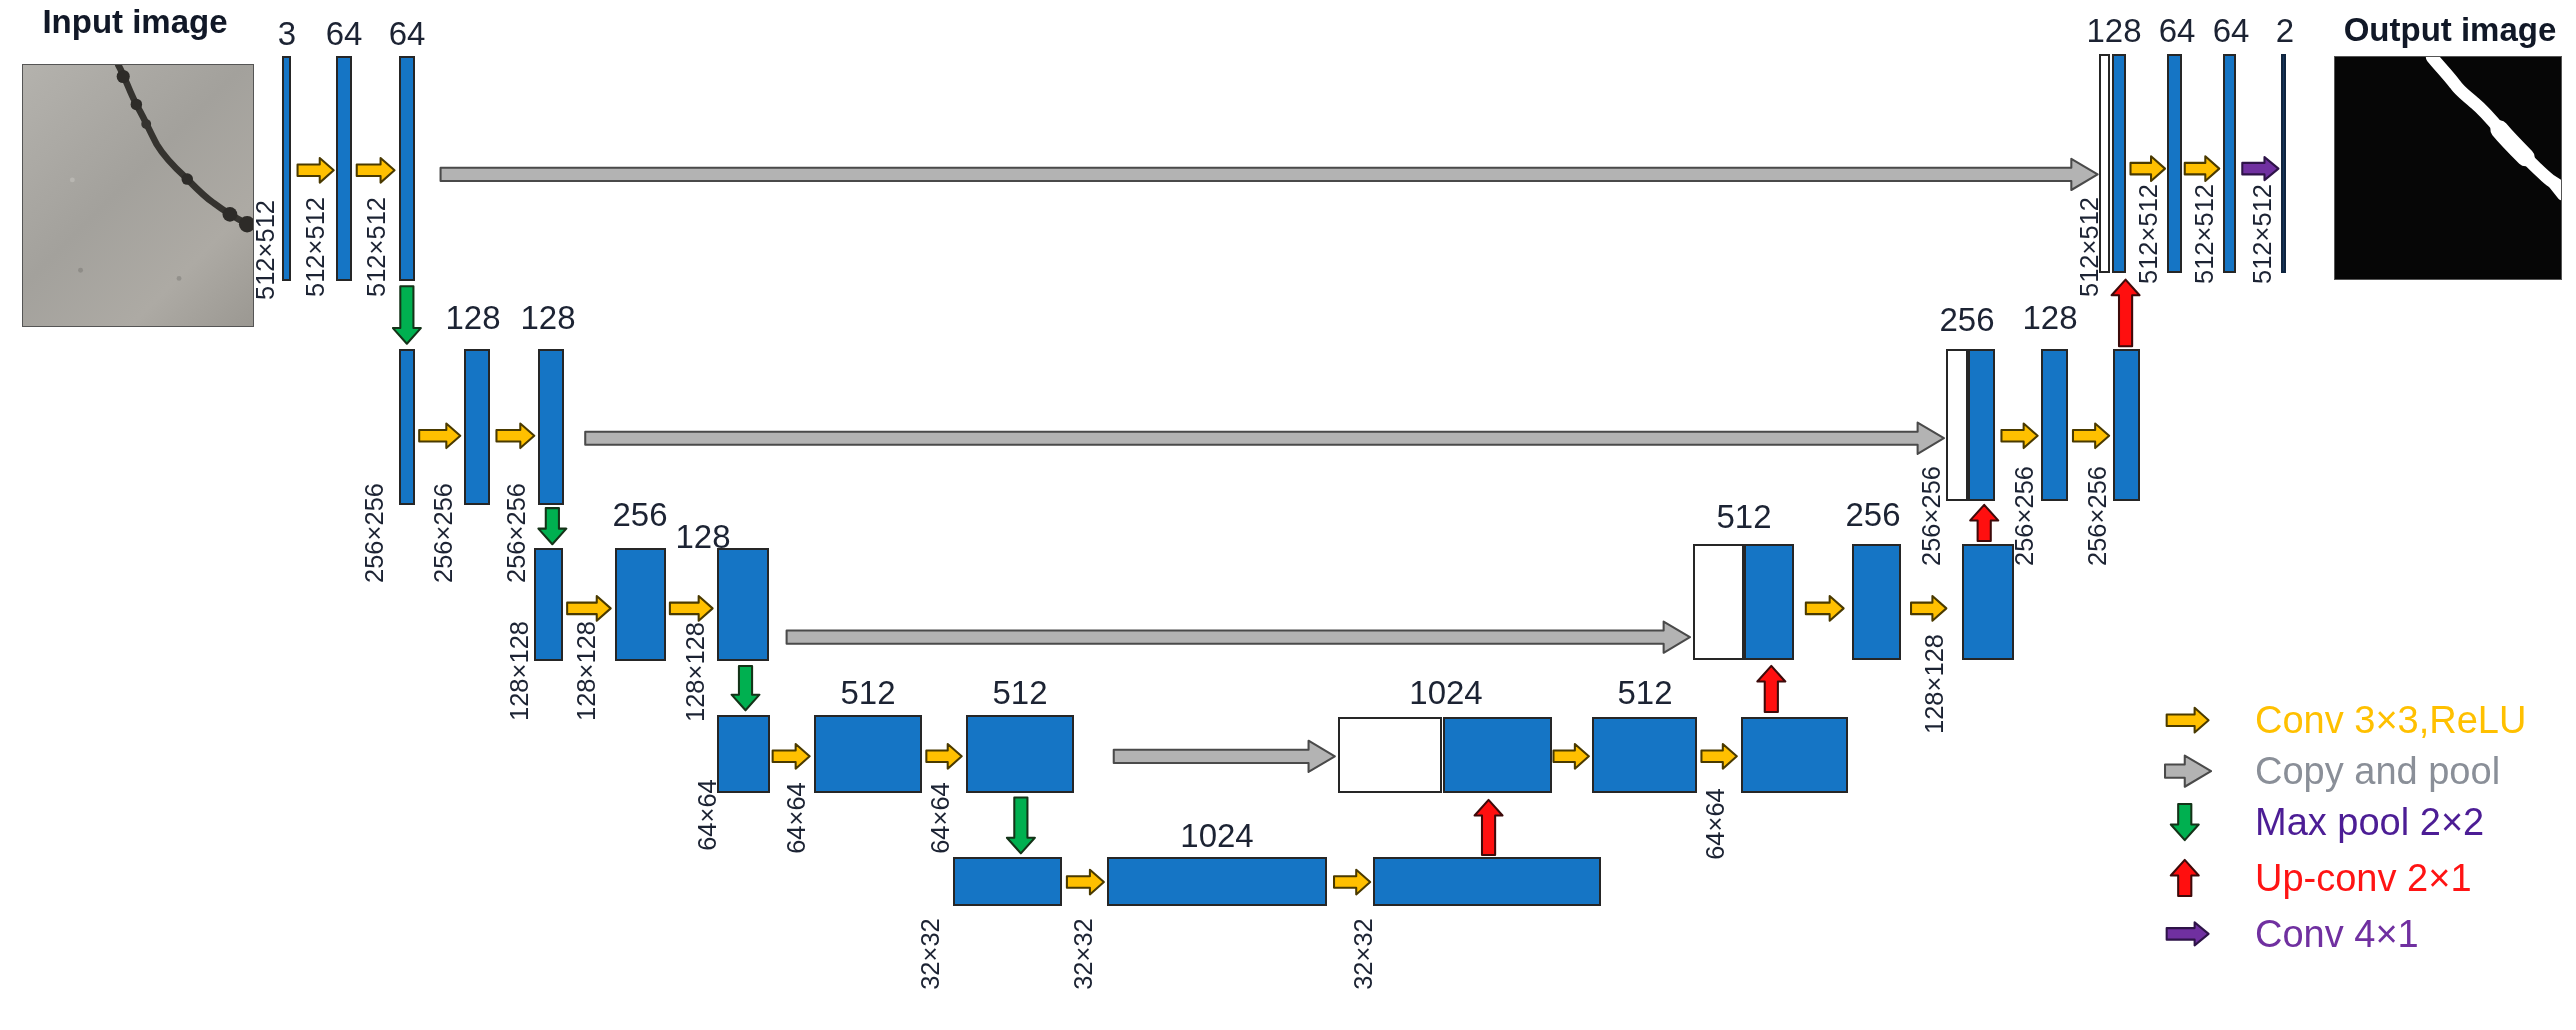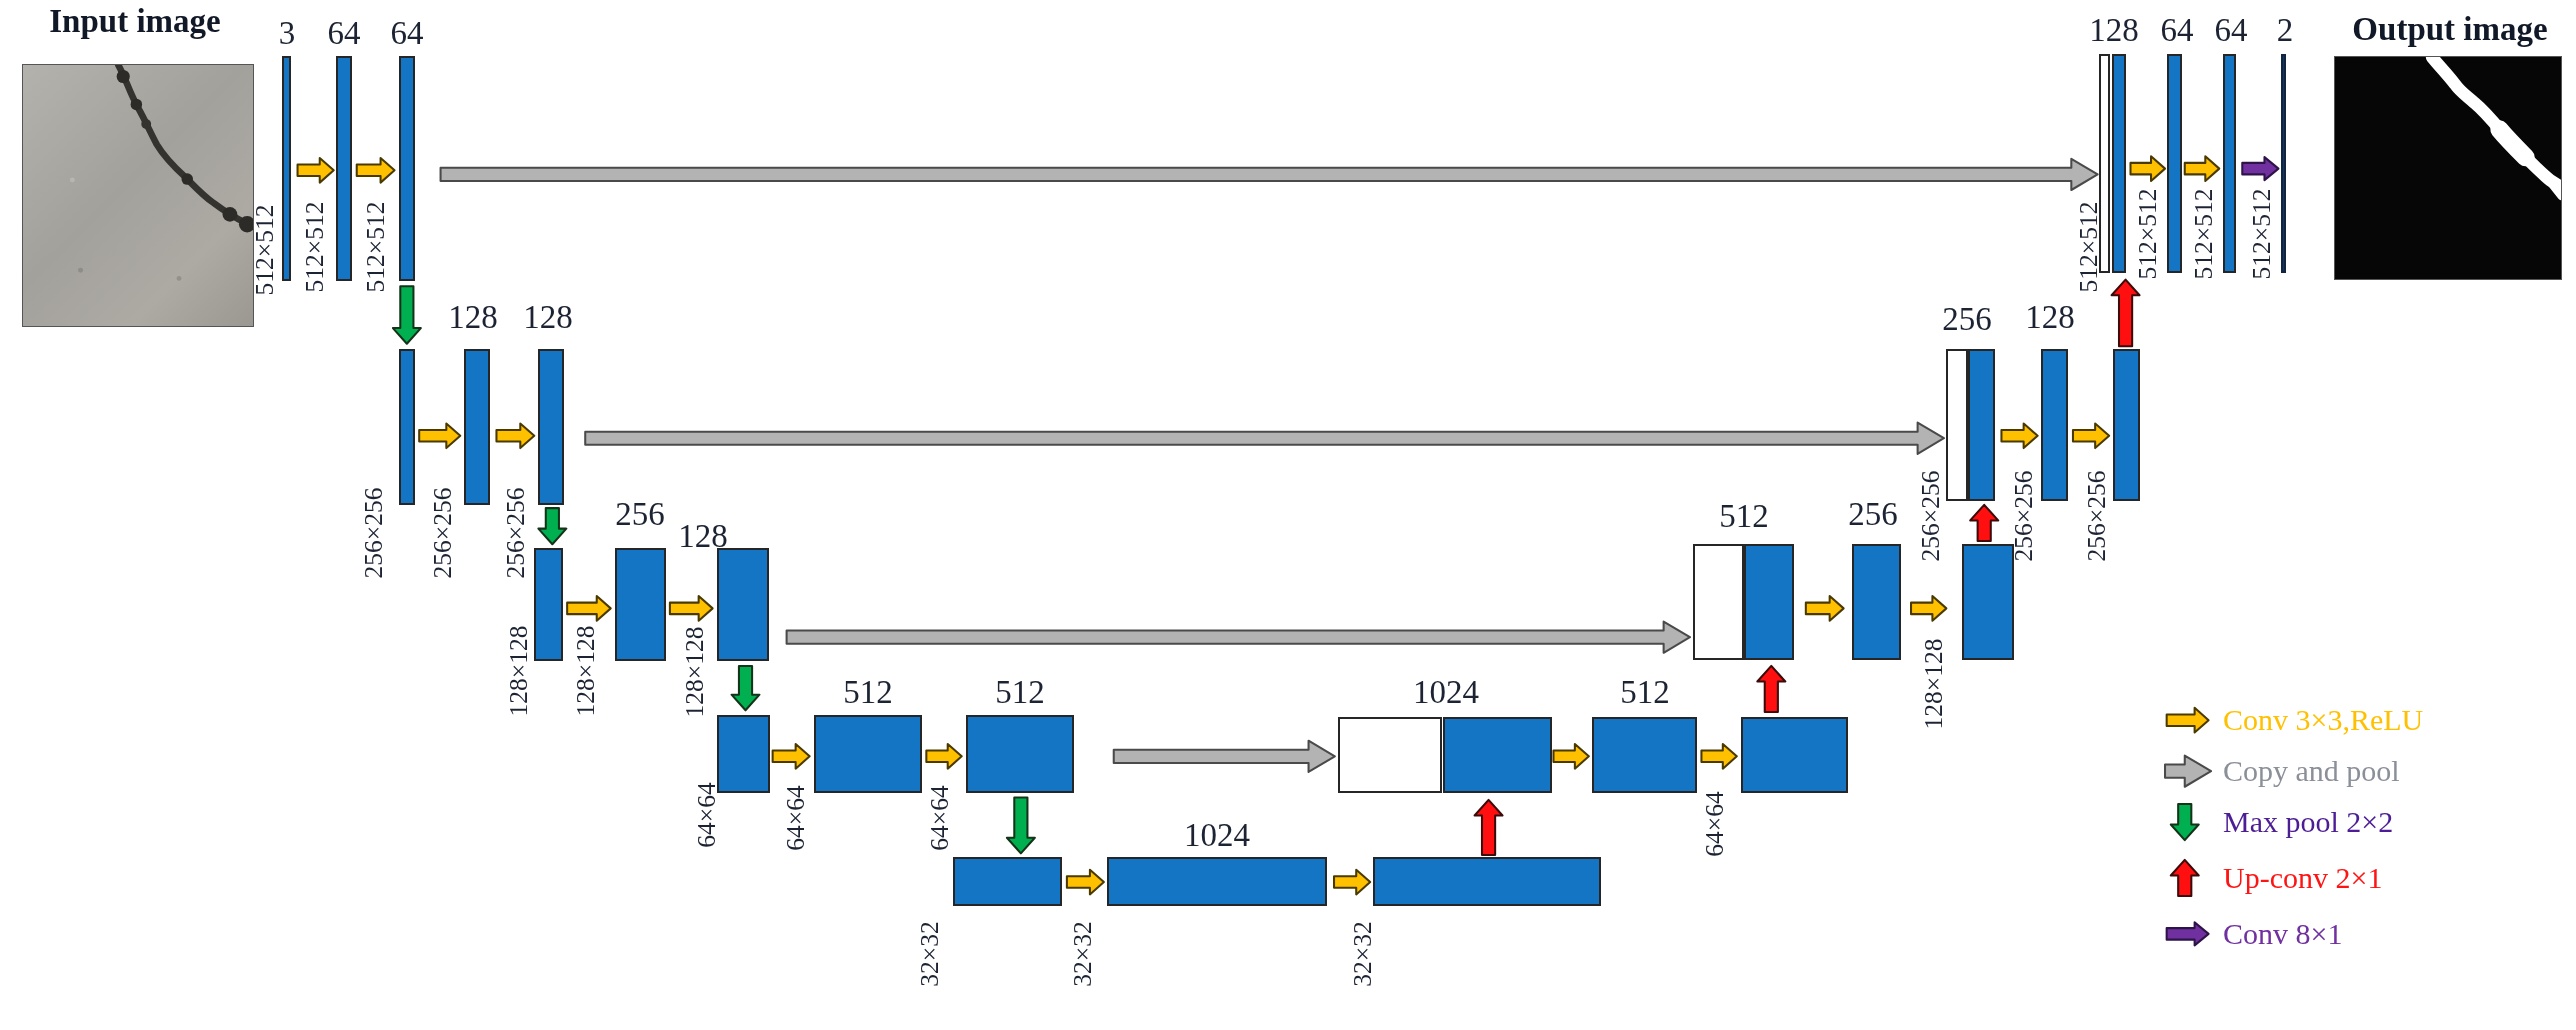--- a/index.html
+++ b/index.html
@@ -1,29 +1,29 @@
 <!DOCTYPE html>
 <html style="font-size:13px"><head>
 <meta charset="utf-8">
 <style>
   html,body{margin:0;padding:0;background:#ffffff;}
   .canvas{position:relative;width:2576px;height:1031px;background:#ffffff;overflow:hidden;
-          font-family:Liberation Serif, serif;}
+          font-family:Liberation Sans, sans-serif;}
   .img-title{position:absolute;font-size:33px;font-weight:bold;color:#111827;white-space:nowrap;
              transform:translateX(-50%);}
   .photo{position:absolute;border:0.8px solid #555;}
   .photo svg{position:absolute;left:0;top:0;}
   .bar{position:absolute;box-sizing:border-box;border:2.5px solid #262626;}
   .bar.blue{background:#1575C5;}
   .bar.white{background:#ffffff;}
   .bar.navy{background:#17375E;border-color:#10253f;}
   .ch{position:absolute;font-size:33px;color:#1c2333;transform:translateX(-50%);white-space:nowrap;}
   .sz{position:absolute;font-size:25.5px;color:#1c2333;white-space:nowrap;
       transform:translate(-50%,-50%) rotate(-90deg);}
-  .lg{position:absolute;font-size:30px;white-space:nowrap;transform:translateY(-50%);}
+  .lg{position:absolute;font-size:38px;white-space:nowrap;transform:translateY(-50%);margin-left:32px;}
   #arrows{position:absolute;left:0;top:0;}
 </style>
 </head>
 <body>
 
 <div class="canvas">
 
   <div class="img-title" style="left:135px;top:3.3px;">Input image</div>
   <div class="img-title" style="left:2450px;top:11px;">Output image</div>
 
@@ -170,16 +170,16 @@
       <span class="sz" style="left: 2148px; top: 234px;">512×512</span>
       <span class="sz" style="left: 2204px; top: 234px;">512×512</span>
       <span class="sz" style="left: 2262px; top: 234px;">512×512</span>
     </div>
 
   <div>
     <span class="lg" style="left: 2223px; top: 720px; color: rgb(255, 192, 0);">Conv 3×3,ReLU</span>
     <span class="lg" style="left: 2223px; top: 771px; color: rgb(138, 143, 152);">Copy and pool</span>
     <span class="lg" style="left: 2223px; top: 822px; color: #4c1d95;">Max pool 2×2</span>
     <span class="lg" style="left: 2223px; top: 878px; color: rgb(255, 20, 20);">Up-conv 2×1</span>
-    <span class="lg" style="left: 2223px; top: 934px; color: rgb(112, 48, 160);">Conv 8×1</span>
+    <span class="lg" style="left: 2223px; top: 934px; color: rgb(112, 48, 160);">Conv 4×1</span>
   </div>
 </div>
 
 
 </body></html>

